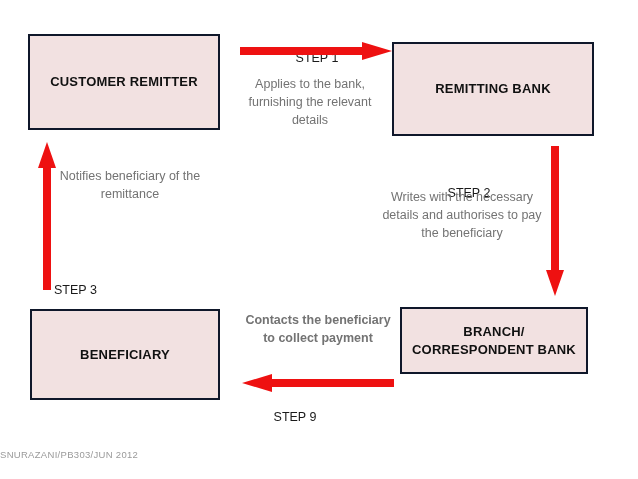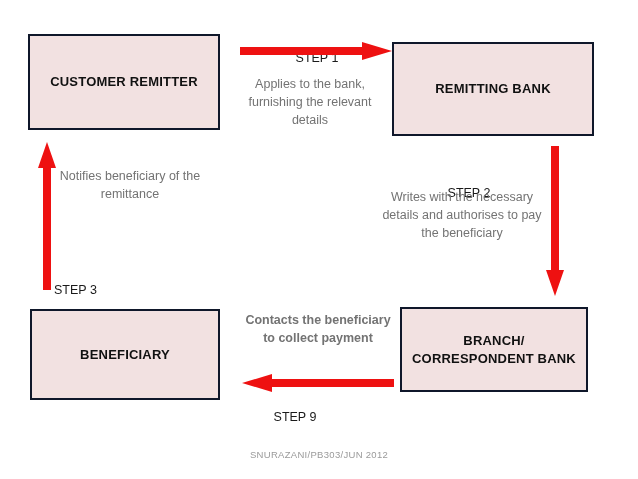--- a/index.html
+++ b/index.html
@@ -34,21 +34,21 @@
     font-size: 13px;
     font-weight: bold;
     color: #111111;
     line-height: 1.35;
     letter-spacing: 0.2px;
   }
 
   #box-customer-remitter { left: 28px;  top: 34px;  width: 192px; height: 96px; }
   #box-remitting-bank    { left: 392px; top: 42px;  width: 202px; height: 94px; }
   #box-beneficiary       { left: 30px;  top: 309px; width: 190px; height: 91px; }
-  #box-branch-bank       { left: 400px; top: 307px; width: 188px; height: 85px; }
+  #box-branch-bank       { left: 400px; top: 307px; width: 188px; height: 67px; }
 
   
   .caption {
     position: absolute;
     font-size: 12.5px;
     color: #737373;
     line-height: 1.45;
     text-align: center;
   }
   .step-label {
@@ -81,21 +81,20 @@
   #arrow-step2 { left: 544px; top: 146px; width: 22px;  height: 150px; }
   #arrow-step3 { left: 36px;  top: 142px; width: 22px;  height: 148px; }
   #arrow-step4 { left: 240px; top: 372px; width: 154px; height: 22px; }
 
   
   #footer-credit {
     position: absolute;
     left: 0;
     top: 449px;
     width: 638px;
-    text-align: center;
     font-size: 9.5px;
     color: #9a9a9a;
     letter-spacing: 0.3px;
   }
 </style>
 </head>
 <body>
 
 <div id="canvas">
 

